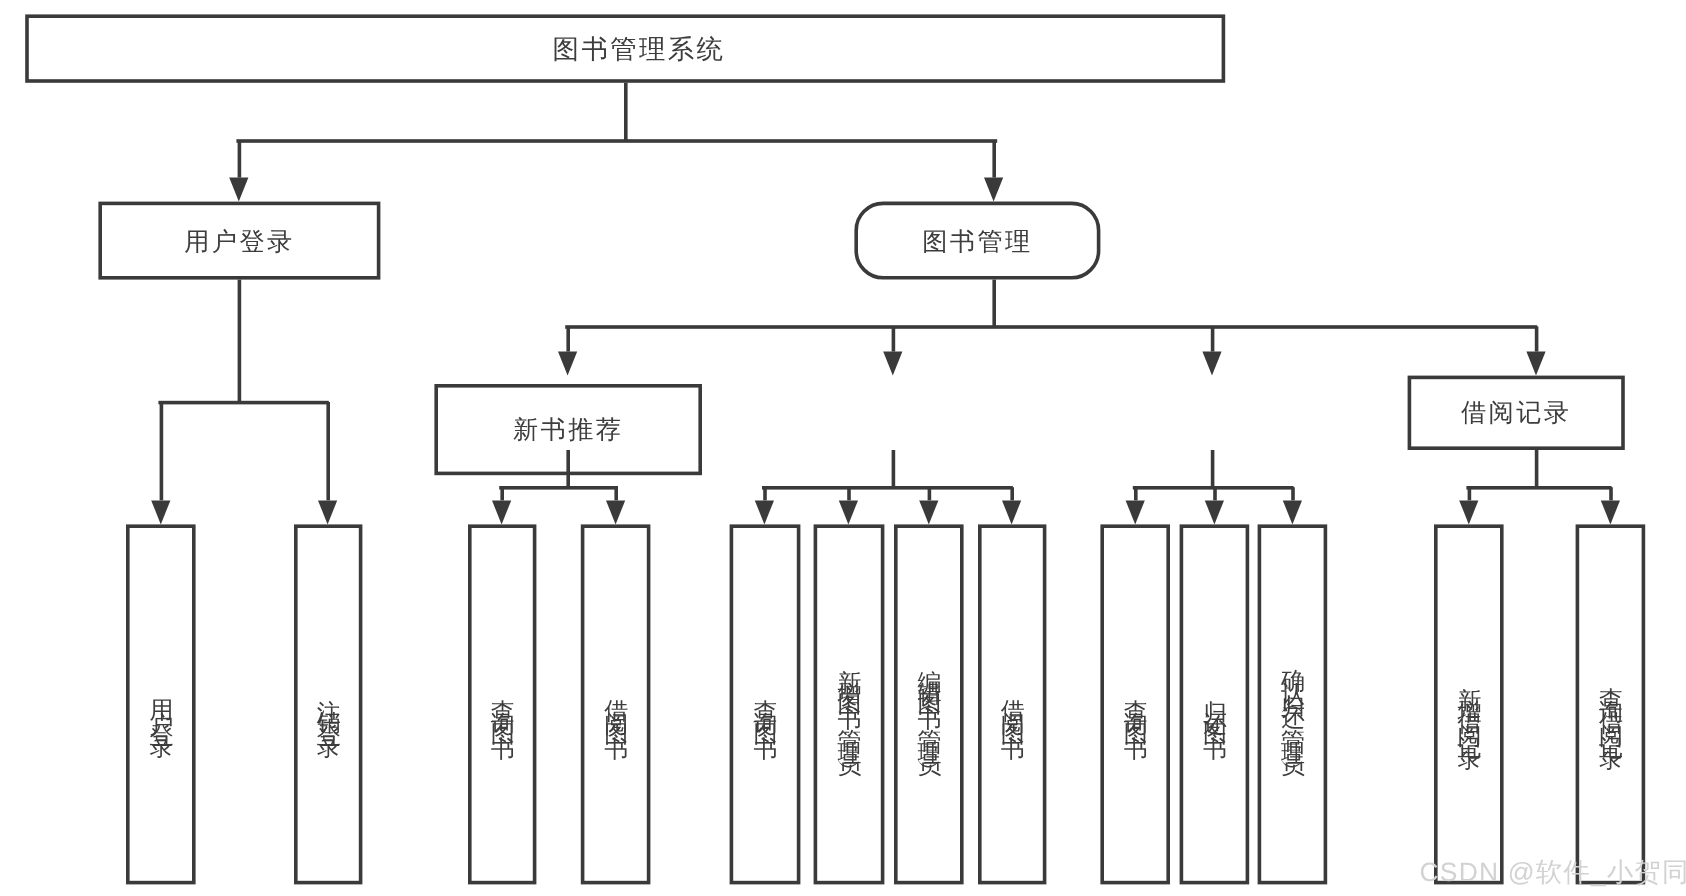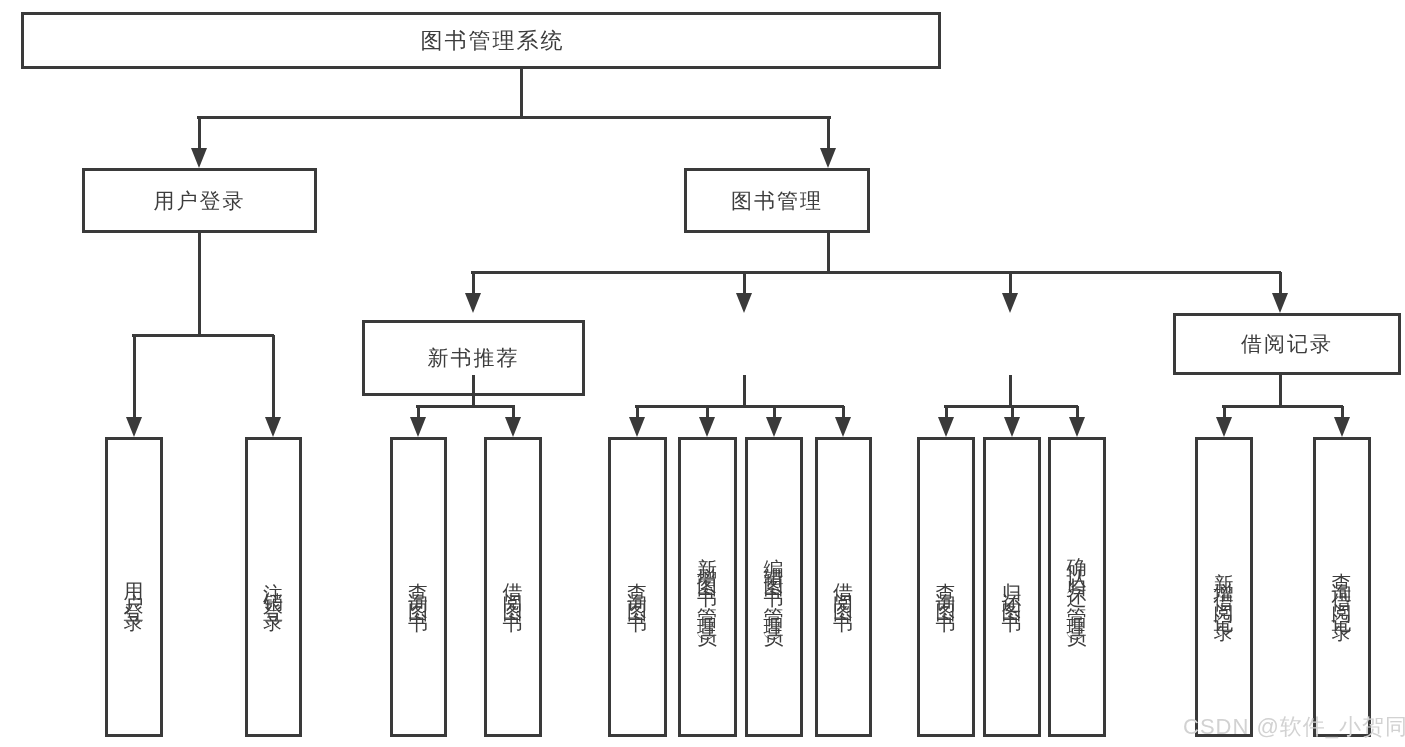--- a/index.html
+++ b/index.html
@@ -36,44 +36,44 @@
   .watermark{
     position:absolute;left:1183px;top:712px;z-index:5;white-space:nowrap;
     font-size:22px;color:var(--wm);letter-spacing:1px;
   }
 </style>
 </head>
 <body>
 
 <div class="canvas">
 
-  <div class="node h-label lg" style="left:21px;top:12px;width:920px;height:57px;padding-left:23px;">图书管理系统</div>
+  <div class="node h-label lg" style="left:21px;top:12px;width:1000px;height:57px;padding-left:23px;">图书管理系统</div>
 
   <div class="vline" style="left:520px;top:69px;height:48px;"></div>
   <div class="hline" style="left:197px;top:116px;width:634px;"></div>
   <div class="arrow" style="left:198px;top:117px;height:31px;"></div>
   <div class="arrow" style="left:827px;top:117px;height:31px;"></div>
 
   <div class="node h-label" style="left:82px;top:168px;width:235px;height:65px;">用户登录</div>
-  <div class="node h-label" style="left:684px;top:168px;width:186px;height:65px;">图书管理</div>
+  <div class="node h-label" style="left:712px;top:168px;width:205px;height:65px;border-radius:24px;">图书管理</div>
 
   <div class="vline" style="left:198px;top:233px;height:102px;"></div>
   <div class="hline" style="left:132px;top:334px;width:142px;"></div>
   <div class="arrow" style="left:133px;top:335px;height:82px;"></div>
   <div class="arrow" style="left:272px;top:335px;height:82px;"></div>
 
   <div class="vline" style="left:827px;top:233px;height:39px;"></div>
   <div class="hline" style="left:471px;top:271px;width:810px;"></div>
   <div class="arrow" style="left:472px;top:272px;height:21px;"></div>
   <div class="arrow" style="left:743px;top:272px;height:21px;"></div>
   <div class="arrow" style="left:1009px;top:272px;height:21px;"></div>
   <div class="arrow" style="left:1279px;top:272px;height:21px;"></div>
 
   <div class="node h-label" style="left:362px;top:320px;width:223px;height:76px;">新书推荐</div>
-  <div class="node h-label" style="left:1173px;top:313px;width:228px;height:62px;">借阅记录</div>
+  <div class="node h-label" style="left:1173px;top:313px;width:181px;height:62px;">借阅记录</div>
 
   <div class="vline" style="left:472px;top:375px;height:31px;"></div>
   <div class="hline" style="left:416px;top:405px;width:99px;"></div>
   <div class="arrow" style="left:417px;top:406px;height:11px;"></div>
   <div class="arrow" style="left:512px;top:406px;height:11px;"></div>
 
   <div class="vline" style="left:743px;top:375px;height:31px;"></div>
   <div class="hline" style="left:635px;top:405px;width:209px;"></div>
   <div class="arrow" style="left:636px;top:406px;height:11px;"></div>
   <div class="arrow" style="left:706px;top:406px;height:11px;"></div>

